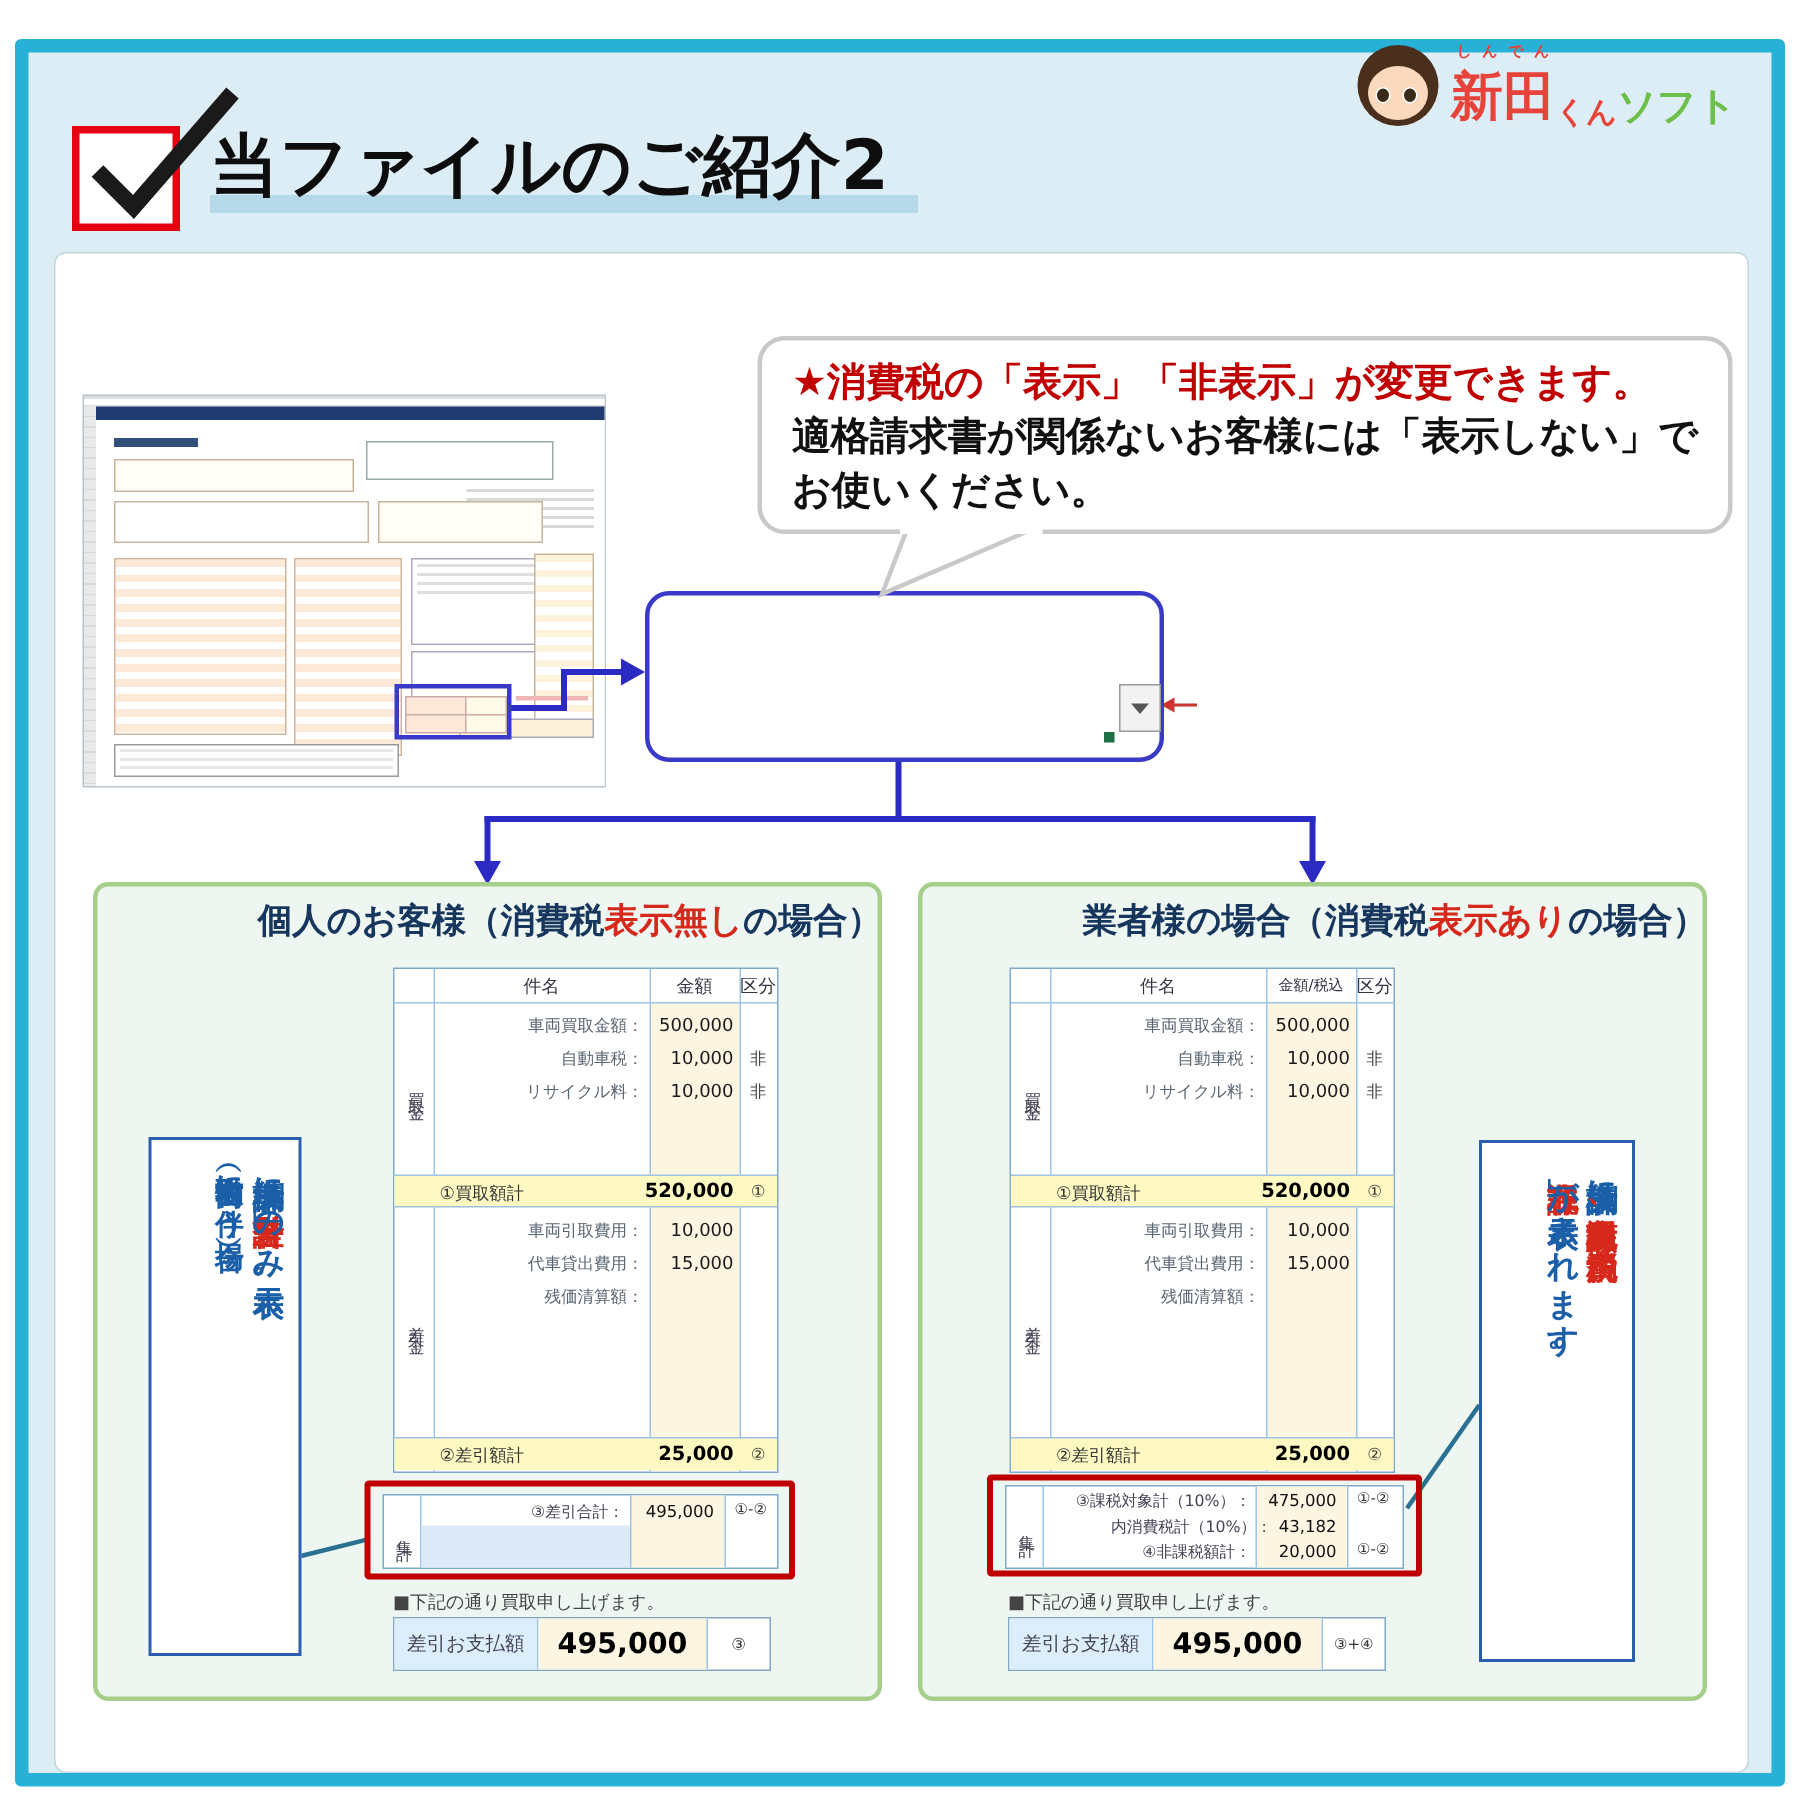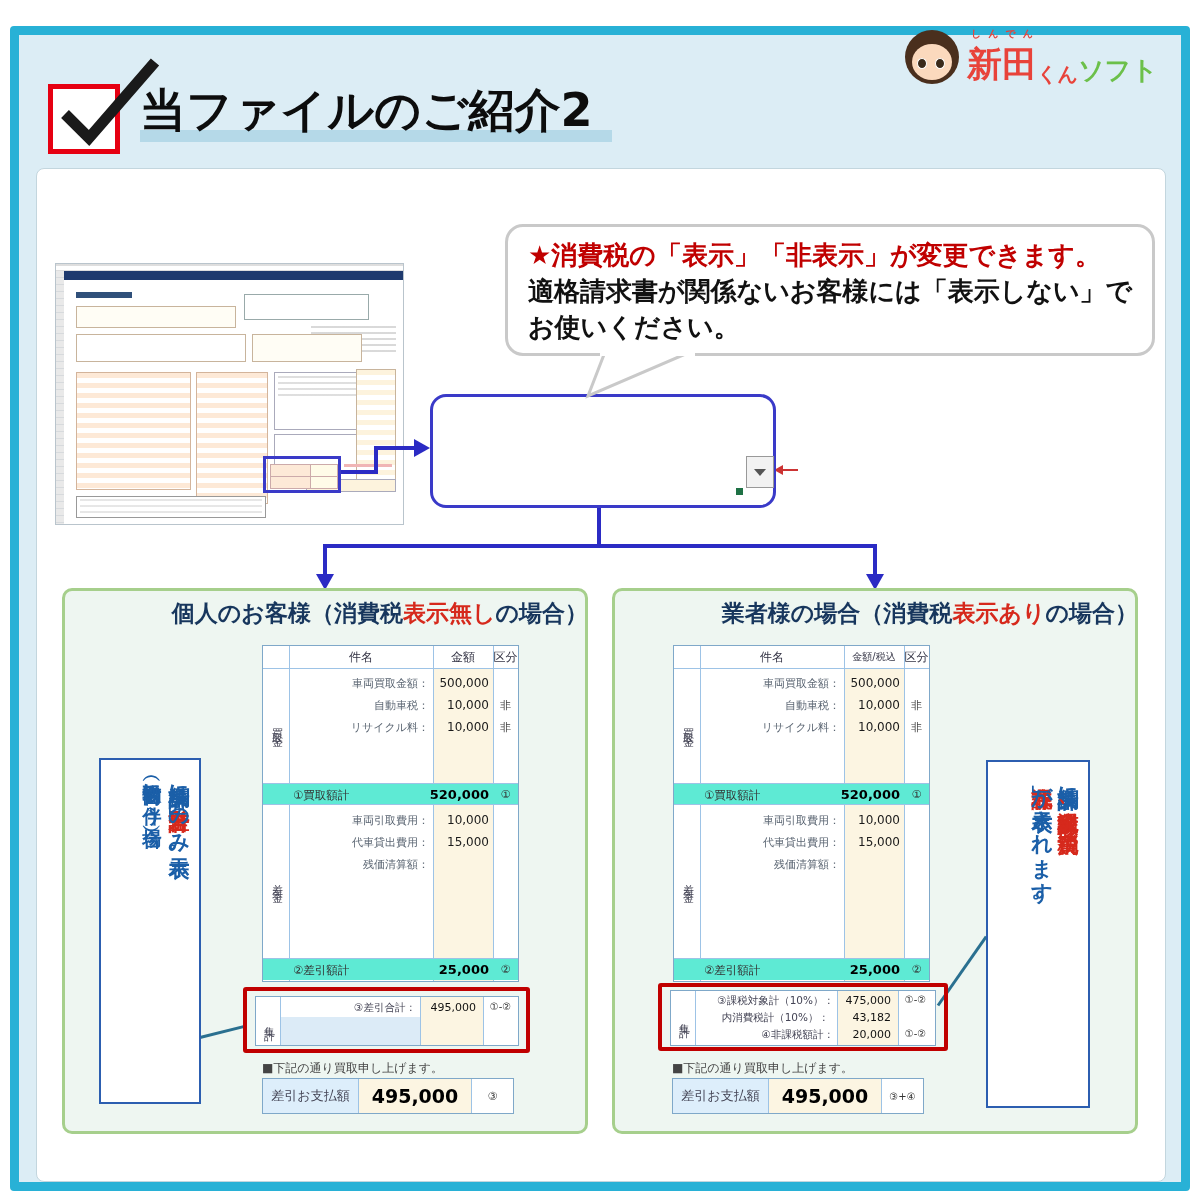--- a/index.html
+++ b/index.html
@@ -48,21 +48,21 @@
   
   .ptable{background:#fff;border:1px solid #7fa8c9;box-sizing:content-box;}
   .ptable .cream{position:absolute;left:170px;width:60px;top:22px;bottom:0;background:#fcf5e2;}
   .ptable .hline{position:absolute;left:0;right:0;height:1px;background:#9dc3e6;}
   .ptable .vline{position:absolute;top:0;bottom:0;width:1px;background:#9dc3e6;}
   .hdrcell{position:absolute;top:0;height:22px;font-size:12px;color:#334;display:flex;
            align-items:center;justify-content:center;}
   .trow-label{position:absolute;left:26px;width:140px;text-align:right;font-size:11px;color:#5a6572;}
   .trow-val{position:absolute;left:170px;width:56px;text-align:right;font-size:12px;color:#1a1a1a;}
   .trow-cat{position:absolute;left:230px;width:25px;text-align:center;font-size:11px;color:#444;}
-  .subrow{position:absolute;left:0;right:0;height:22px;background:#5eead4;border-top:1px solid #9dc3e6;
+  .subrow{position:absolute;left:0;right:0;height:22px;background:#fef9c3;border-top:1px solid #9dc3e6;
           border-bottom:1px solid #9dc3e6;box-sizing:border-box;}
   .subrow .slabel{position:absolute;left:30px;width:130px;font-size:11.5px;color:#333;top:4px;}
   .subrow .sval{position:absolute;left:166px;width:60px;text-align:right;font-weight:bold;
                 font-size:13px;color:#000;top:3px;}
   .subrow .snote{position:absolute;left:230px;width:25px;text-align:center;font-size:11px;color:#333;top:4px;}
   .vlabel{position:absolute;left:0;width:26px;writing-mode:vertical-rl;letter-spacing:4px;
           font-size:11px;color:#445;display:flex;align-items:center;justify-content:center;}
   .redbox{border:4px solid #c00000;border-radius:3px;box-sizing:border-box;}
   .sumtable{position:absolute;background:#fff;border:1px solid #7fa8c9;}
   .sumlbl{position:absolute;text-align:right;font-size:10.5px;color:#445;}
@@ -285,21 +285,21 @@
     </div>
   </div>
 
   <div class="abs redbox" style="left:658px;top:983px;width:290px;height:68px;z-index:2;"></div>
   <div class="abs sumtable" style="left:670px;top:990px;width:264px;height:54px;">
     <div style="position:absolute;left:0;top:0;bottom:0;width:24px;border-right:1px solid #9dc3e6;writing-mode:vertical-rl;font-size:11px;color:#445;letter-spacing:3px;display:flex;align-items:center;justify-content:center;">集計</div>
     <div style="position:absolute;left:166px;top:0;bottom:0;width:60px;background:#fcf5e2;border-left:1px solid #9dc3e6;border-right:1px solid #9dc3e6;"></div>
     <div class="sumlbl" style="left:25px;top:3px;width:138px;">③課税対象計（10%）：</div>
     <div class="sumval" style="left:166px;top:3px;width:54px;">475,000</div>
     <div class="sumnote" style="left:227px;top:3px;width:35px;">①-②</div>
-    <div class="sumlbl" style="left:20px;top:20px;width:138px;">内消費税計（10%）：</div>
+    <div class="sumlbl" style="left:39px;top:20px;width:138px;">内消費税計（10%）：</div>
     <div class="sumval" style="left:166px;top:20px;width:54px;">43,182</div>
     <div class="sumlbl" style="left:25px;top:37px;width:138px;">④非課税額計：</div>
     <div class="sumval" style="left:166px;top:37px;width:54px;">20,000</div>
     <div class="sumnote" style="left:227px;top:37px;width:35px;">①-②</div>
   </div>
 
   <div class="abs footnote" style="left:672px;top:1060px;">■下記の通り買取申し上げます。</div>
   <div class="abs paytable" style="left:672px;top:1078px;width:250px;height:34px;">
     <div class="paylbl">差引お支払額</div>
     <div class="payval">495,000</div>

